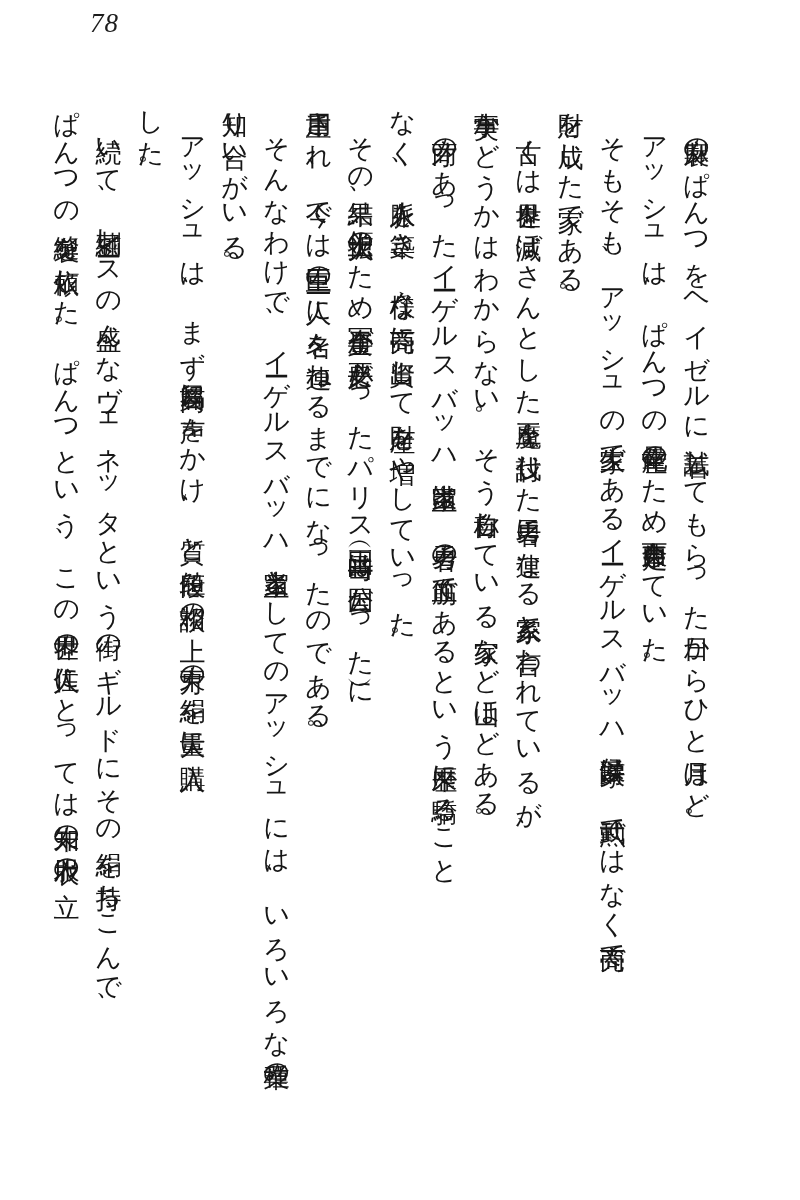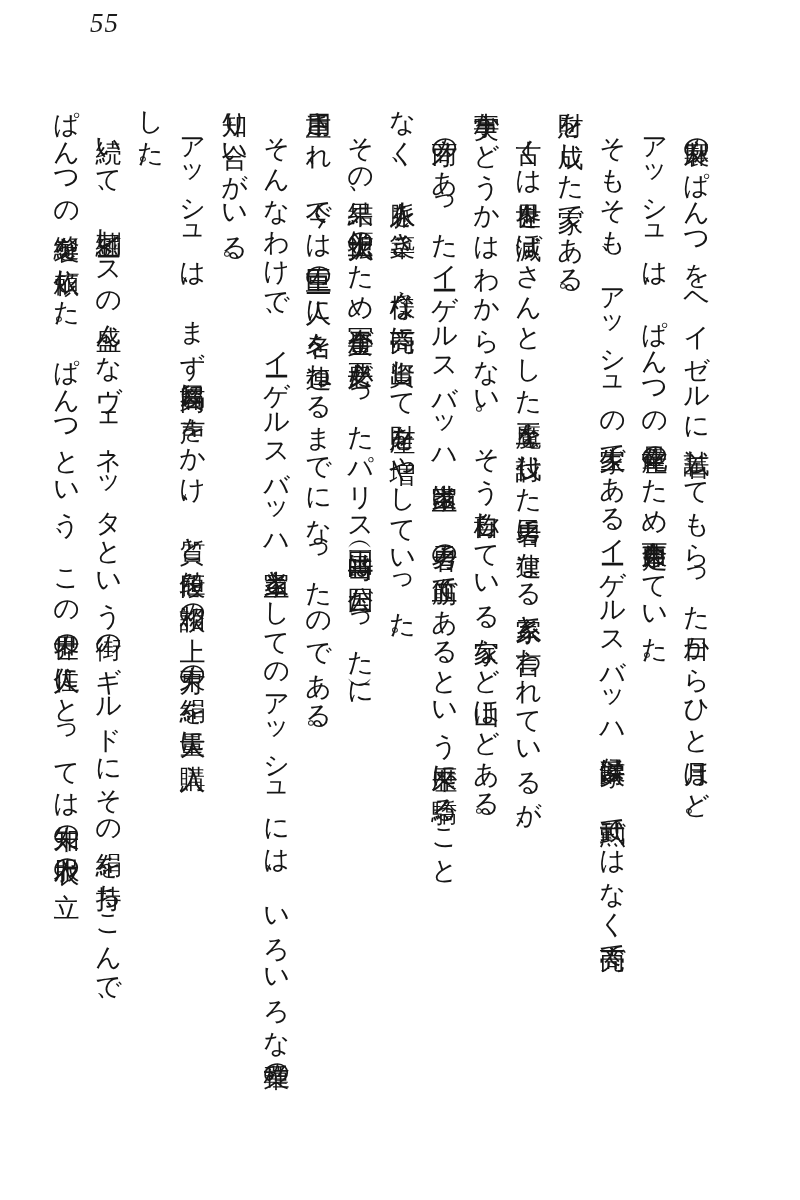--- a/index.html
+++ b/index.html
@@ -43,21 +43,21 @@
   .text-line {
     line-height: 42px;
     margin: 0;
     padding: 0;
   }
 </style>
 </head>
 <body>
 
 <div class="page">
-  <div class="page-number">55</div>
+  <div class="page-number">78</div>
   <div class="text-block" id="text-block">
       <div class="text-line">　麻製のぱんつをヘイゼルに試着してもらった日からひと月ほど。</div>
       <div class="text-line">　アッシュは、ぱんつの量産化のため東奔西走していた。</div>
       <div class="text-line">　そもそも、アッシュの生家であるイーゲルスバッハ侯爵家は、武勲ではなく商売で</div>
       <div class="text-line">財を成した家である。</div>
       <div class="text-line">　古くは世界を滅ぼさんとした魔王を討伐した勇者に連なる家系と言われているが、</div>
       <div class="text-line">事実かどうかはわからない。そう自称している家など山ほどある。</div>
       <div class="text-line">　商才のあったイーゲルスバッハ家当主は、勇者の血筋であるという来歴に驕ること</div>
       <div class="text-line">なく、人脈を築き、様々な商売に出資して財産を増やしていった。</div>
       <div class="text-line">　その結果、領土拡大のため軍資金が必要だったパリス王国（当時は公国だった）に</div>

